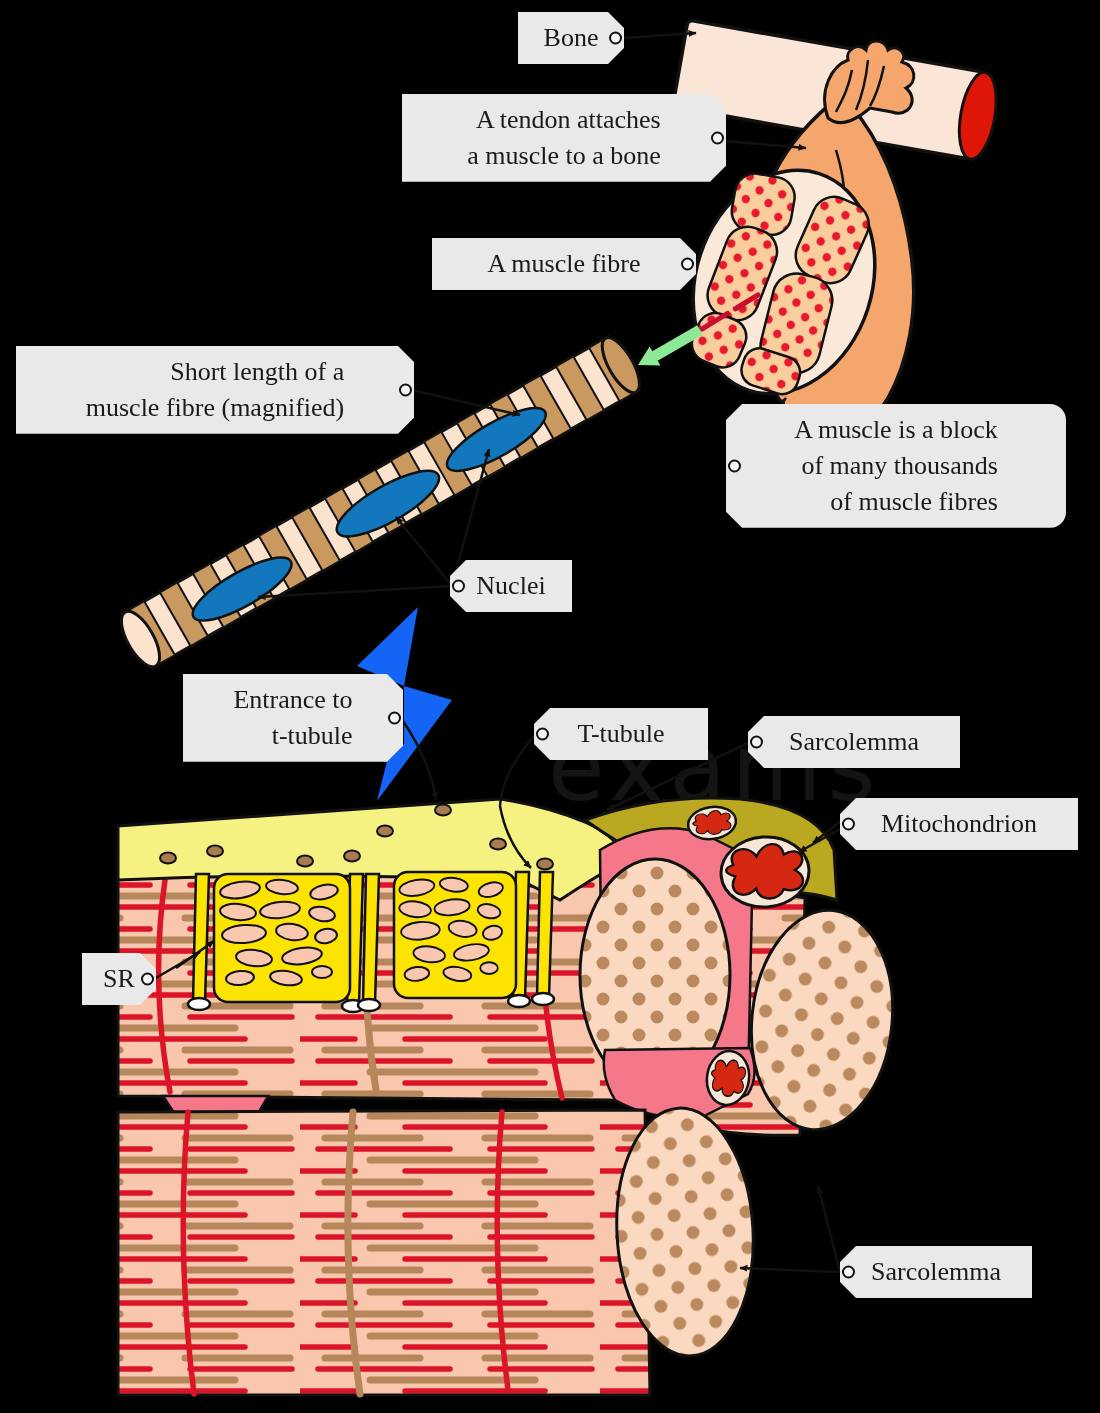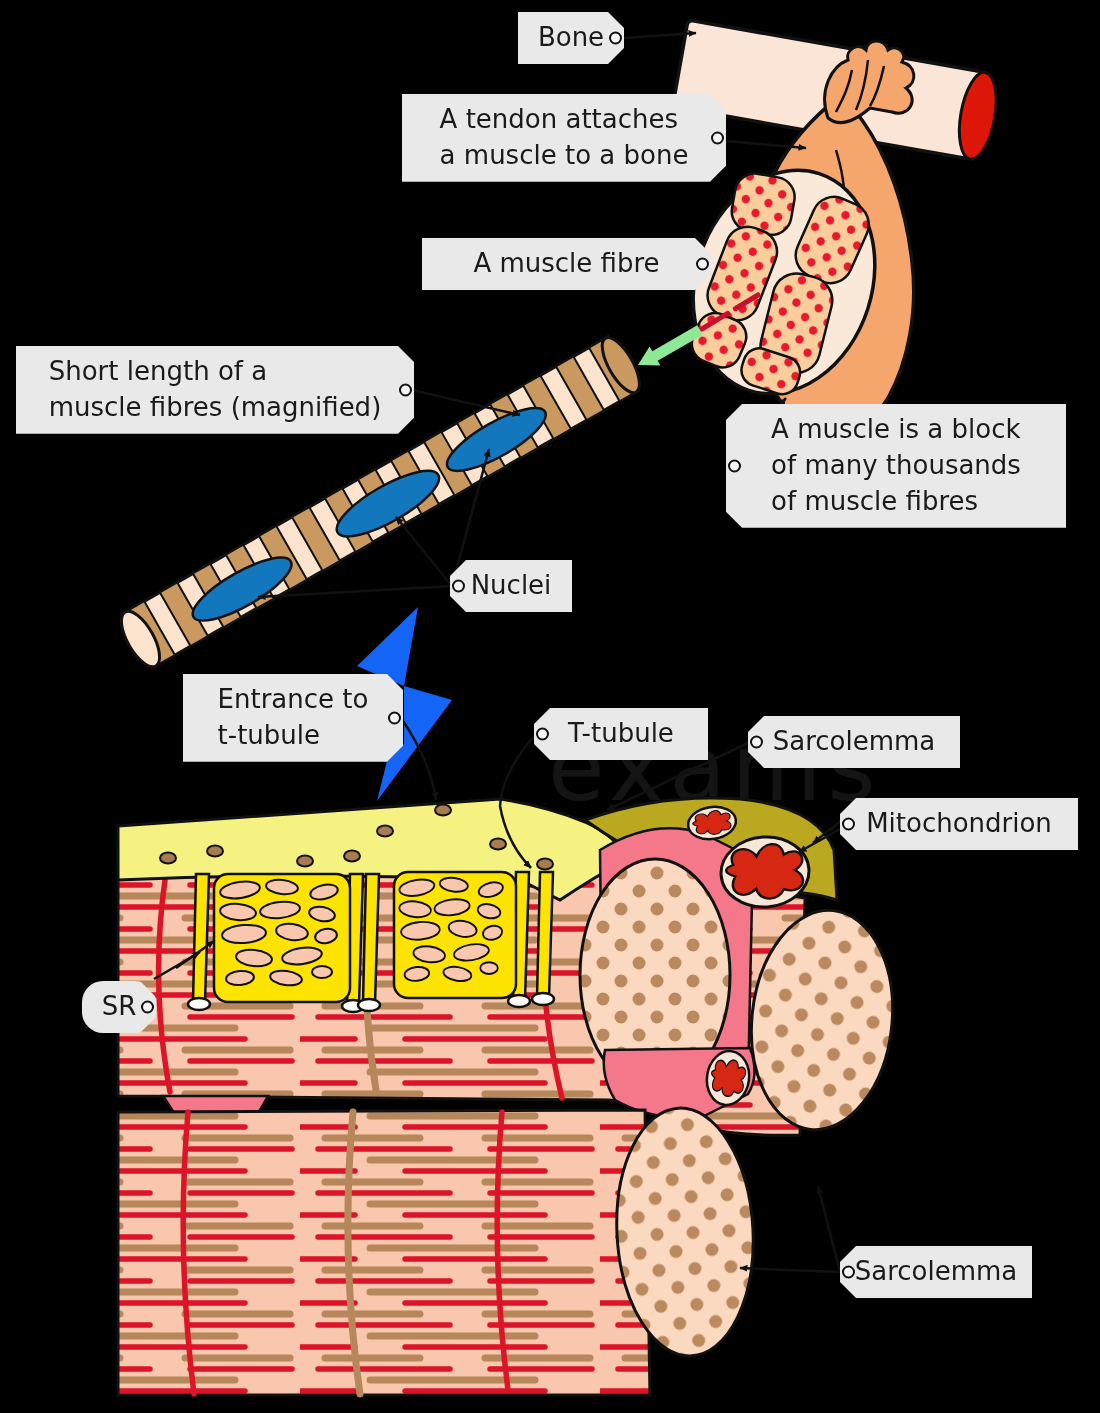--- a/index.html
+++ b/index.html
@@ -1,21 +1,21 @@
 <!DOCTYPE html>
 <html><head>
 <meta charset="utf-8">
 <style>
   html,body{margin:0;padding:0;background:#000;}
   #stage{position:relative;width:1100px;height:1413px;background:#000;overflow:hidden;
          font-family:"DejaVu Sans","Liberation Sans",sans-serif;}
   #stage svg.diagram{position:absolute;left:0;top:0;}
   .tag{position:absolute;background:#E9E9E9;color:#1A1A1A;font-size:26px;line-height:1.38;
-       padding:8px 6px;text-align:left;white-space:pre-line;box-sizing:border-box;
-       display:flex;align-items:center;justify-content:center;}
+       padding:8px 6px;text-align:right;white-space:pre-line;box-sizing:border-box;
+       display:flex;align-items:center;justify-content:center;font-family:Liberation Serif, serif;}
   .tag-right{clip-path:polygon(0 0,calc(100% - 16px) 0,100% 16px,100% calc(100% - 16px),calc(100% - 16px) 100%,0 100%);}
   .tag-left {clip-path:polygon(16px 0,100% 0,100% 100%,16px 100%,0 calc(100% - 16px),0 16px);}
   .eyelet{position:absolute;width:9px;height:9px;border:2.5px solid #111;background:#F5F5F5;
           border-radius:50%;top:50%;transform:translateY(-50%);}
   .tag-right .eyelet{right:2px;}
   .tag-left  .eyelet{left:2px;}
 </style>
 </head>
 <body>
 
@@ -239,30 +239,30 @@
 
   <div class="tag tag-right" style="left:518px;top:12px;width:106px;">
     <span>Bone</span>
     <span class="eyelet"></span>
   </div>
   <div class="tag tag-right" style="left:366px;top:94px;width:324px;margin-left:36px;">
     <span>A tendon attaches
 a muscle to a bone</span>
     <span class="eyelet"></span>
   </div>
-  <div class="tag tag-right" style="left:422px;top:238px;width:289px;">
+  <div class="tag tag-right" style="left:432px;top:238px;width:264px;">
     <span>A muscle fibre</span>
     <span class="eyelet"></span>
   </div>
   <div class="tag tag-right" style="left:16px;top:346px;width:398px;">
     <span>Short length of a
-muscle fibres (magnified)</span>
-    <span class="eyelet"></span>
-  </div>
-  <div class="tag tag-left" style="left:726px;top:404px;width:340px;">
+muscle fibre (magnified)</span>
+    <span class="eyelet"></span>
+  </div>
+  <div class="tag tag-left" style="left:726px;top:404px;width:340px;border-radius:16px;">
     <span>A muscle is a block
 of many thousands
 of muscle fibres</span>
     <span class="eyelet"></span>
   </div>
   <div class="tag tag-left" style="left:450px;top:560px;width:122px;">
     <span>Nuclei</span>
     <span class="eyelet"></span>
   </div>
   <div class="tag tag-right" style="left:183px;top:674px;width:220px;">
@@ -275,21 +275,21 @@
     <span class="eyelet"></span>
   </div>
   <div class="tag tag-left" style="left:840px;top:798px;width:238px;">
     <span>Mitochondrion</span>
     <span class="eyelet"></span>
   </div>
   <div class="tag tag-left" style="left:748px;top:716px;width:212px;">
     <span>Sarcolemma</span>
     <span class="eyelet"></span>
   </div>
-  <div class="tag tag-right" style="left:82px;top:981px;width:74px;border-radius:21px;">
+  <div class="tag tag-right" style="left:82px;top:953px;width:74px;">
     <span>SR</span>
     <span class="eyelet"></span>
   </div>
   <div class="tag tag-left" style="left:840px;top:1246px;width:192px;">
     <span>Sarcolemma</span>
     <span class="eyelet"></span>
   </div>
 
 </div>
 

